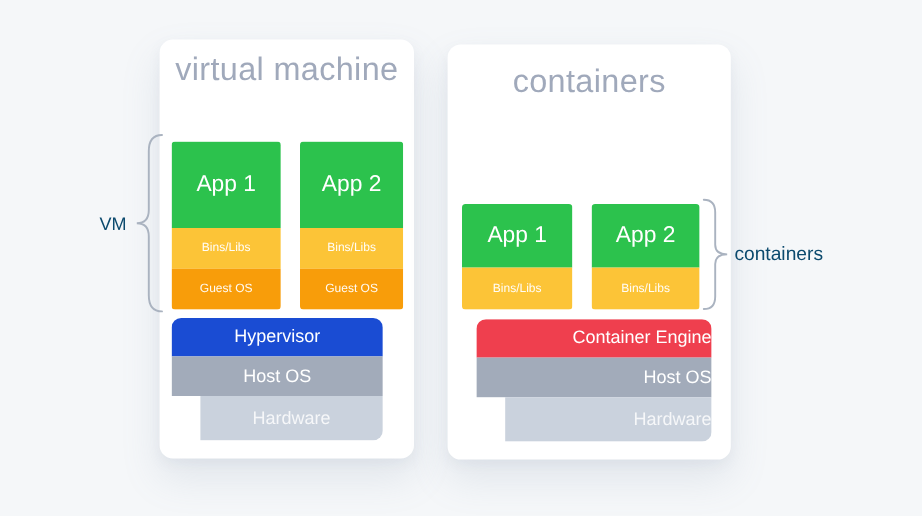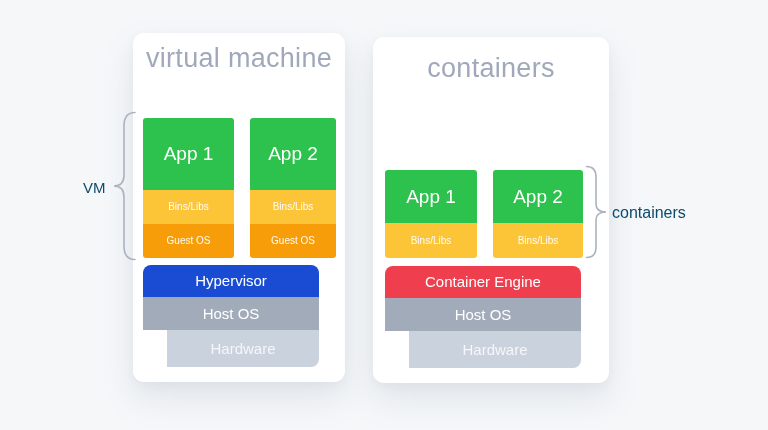--- a/index.html
+++ b/index.html
@@ -51,21 +51,21 @@
   .layer-band { flex: 0 0 34px; line-height: 34px; font-size: 10px; color: rgba(255,255,255,0.96); }
   #ct-card .layer-band { flex-basis: 35px; line-height: 35px; }
 
   .bars {
     position: absolute;
     display: flex; flex-direction: column;
     border-radius: 8px; overflow: hidden;
     text-align: center; color: #fff;
   }
   #vm-card .bars { left: 10px; top: 232px; width: 176px; text-align: center; }
-  #ct-card .bars { left: 12px; top: 229px; width: 196px; }
+  #ct-card .bars { left: 24px; top: 229px; width: 196px; text-align: right; }
   .bar.b1 { height: 32px; line-height: 32px; font-size: 15px; }
   .bar.b2 { height: 33px; line-height: 33px; font-size: 15px; }
   .bar.b3 { height: 37px; line-height: 37px; font-size: 15px; color: rgba(255,255,255,0.82); margin-left: 24px; }
 
   .side-label { position: absolute; color: #0c4a6e; }
   #vm-label        { left: 83px;  top: 179px; font-size: 15px; }
   #container-label { left: 612px; top: 204px; font-size: 16px; }
 
   .brace { position: absolute; }
   #vm-brace { left: 111px; top: 111px; }

